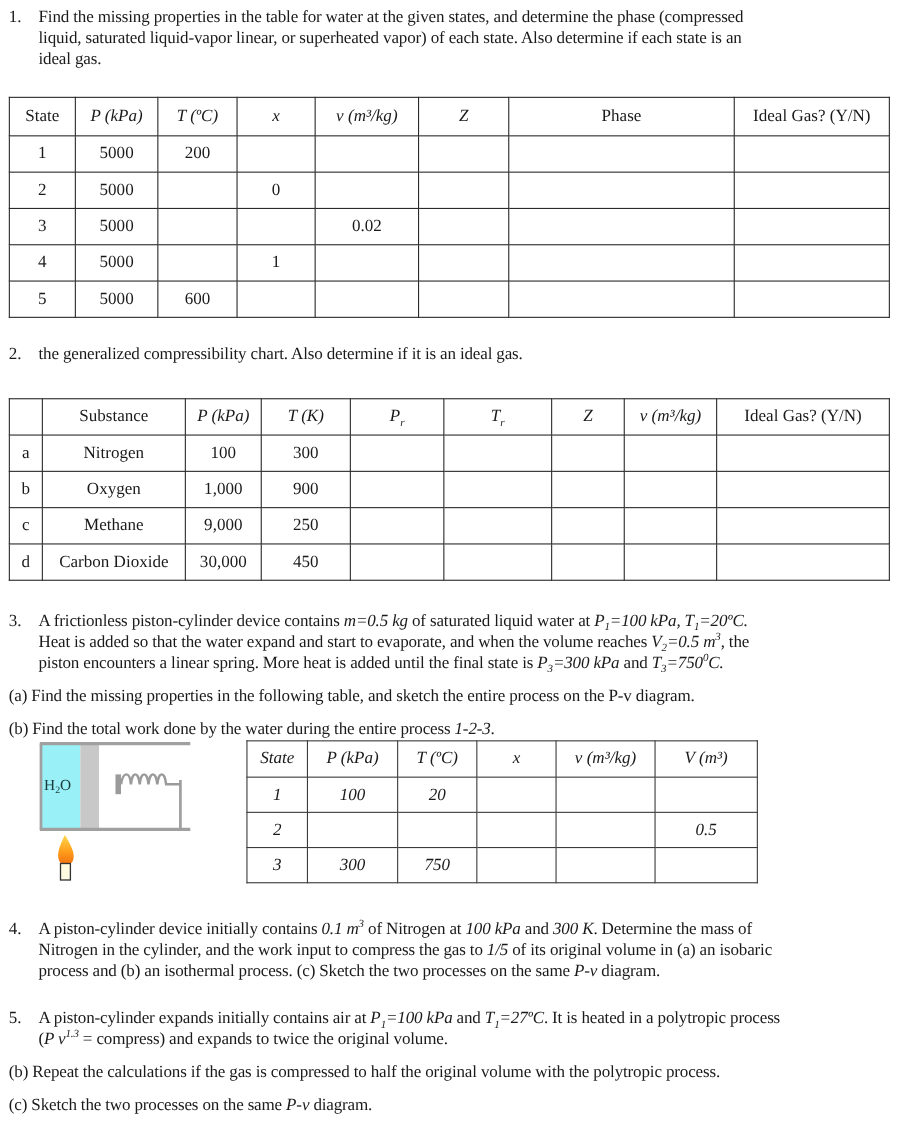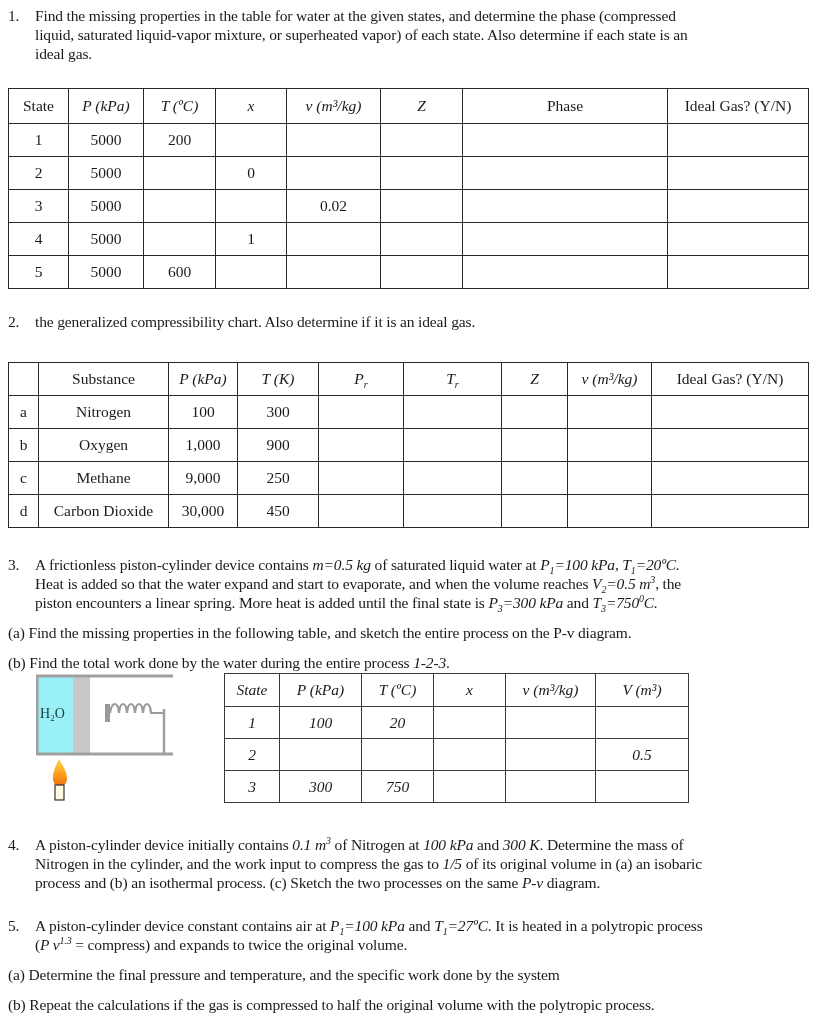--- a/index.html
+++ b/index.html
@@ -30,21 +30,21 @@
   
   .figure { position: absolute; left: 36px; top: 673px; width: 140px; height: 145px; }
 </style>
 </head>
 <body>
 
 <div class="para" style="top:6px;">
   <span class="num">1.</span>
   <div class="body">
     <div>Find the missing properties in the table for water at the given states, and determine the phase (compressed</div>
-    <div>liquid, saturated liquid-vapor mixture, or superheated vapor) of each state.  Also determine if each state is an</div>
+    <div>liquid, saturated liquid-vapor linear, or superheated vapor) of each state.  Also determine if each state is an</div>
     <div>ideal gas.</div>
   </div>
 </div>
 
 <table class="grid" style="left:8px; top:88px; width:800px;">
   <colgroup>
     <col style="width:60px">
       <col style="width:75px">
       <col style="width:72px">
       <col style="width:71px">
@@ -288,19 +288,18 @@
   <div class="body">
     <div><span>A piston-cylinder device initially contains </span><i><span>0.1 m</span><sup>3</sup></i><span> of Nitrogen at </span><i>100 kPa</i><span> and </span><i>300 K</i><span>.  Determine the mass of</span></div>
     <div><span>Nitrogen in the cylinder, and the work input to compress the gas to </span><i>1/5</i><span> of its original volume in (a) an isobaric</span></div>
     <div><span>process and (b) an isothermal process. (c) Sketch the two processes on the same </span><i>P-v</i><span> diagram.</span></div>
   </div>
 </div>
 
 <div class="para" style="top:916px;">
   <span class="num">5.</span>
   <div class="body">
-    <div><span>A piston-cylinder device constant contains air at </span><i><span>P</span><sub>1</sub><span>=100 kPa</span></i><span> and </span><i><span>T</span><sub>1</sub><span>=27ºC</span></i><span>.  It is heated in a polytropic process</span></div>
+    <div><span>A piston-cylinder expands initially contains air at </span><i><span>P</span><sub>1</sub><span>=100 kPa</span></i><span> and </span><i><span>T</span><sub>1</sub><span>=27ºC</span></i><span>.  It is heated in a polytropic process</span></div>
     <div><span>(</span><i><span>P v</span><sup>1.3</sup></i><span> = compress) and expands to twice the original volume.</span></div>
   </div>
-  <div class="sub-line">(a) Determine the final pressure and temperature, and the specific work done by the system</div>
   <div class="sub-line">(b) Repeat the calculations if the gas is compressed to half the original volume with the polytropic process.</div>
   <div class="sub-line"><span>(c) Sketch the two processes on the same </span><i>P-v</i><span> diagram.</span></div>
 </div>
 
 </body></html>

